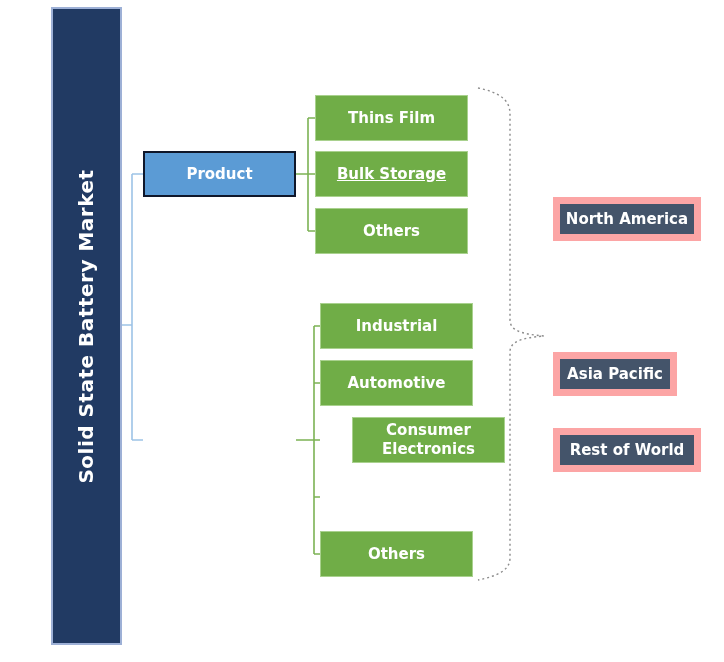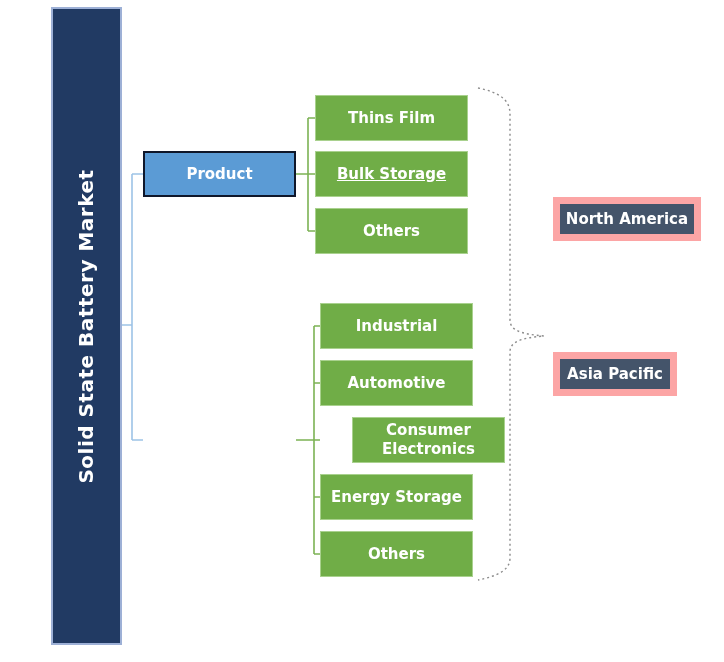--- a/index.html
+++ b/index.html
@@ -105,27 +105,27 @@
 
   <div class="box leaf" style="left:320px; top:303px; width:153px; height:46px;">
     <span>Industrial</span>
   </div>
   <div class="box leaf" style="left:320px; top:360px; width:153px; height:46px;">
     <span>Automotive</span>
   </div>
   <div class="box leaf" style="left:320px; top:417px; width:153px; height:46px; padding:0 18px;margin-left:32px;">
     <span>Consumer Electronics</span>
   </div>
-  <div class="box leaf" style="left:320px; top:474px; width:153px; height:46px;">
-    <span>Energy Storage</span>
-  </div>
   <div class="box leaf" style="left:320px; top:531px; width:153px; height:46px;">
     <span>Others</span>
   </div>
 
   <div class="box region" style="left:553px; top:197px; width:148px; height:44px;">
     <span>North America</span>
   </div>
   <div class="box region" style="left:553px; top:352px; width:124px; height:44px;">
     <span>Asia Pacific</span>
   </div>
+  <div class="box region" style="left:553px; top:428px; width:148px; height:44px;">
+    <span>Rest of World</span>
+  </div>
 
 </div>
 
 </body></html>

